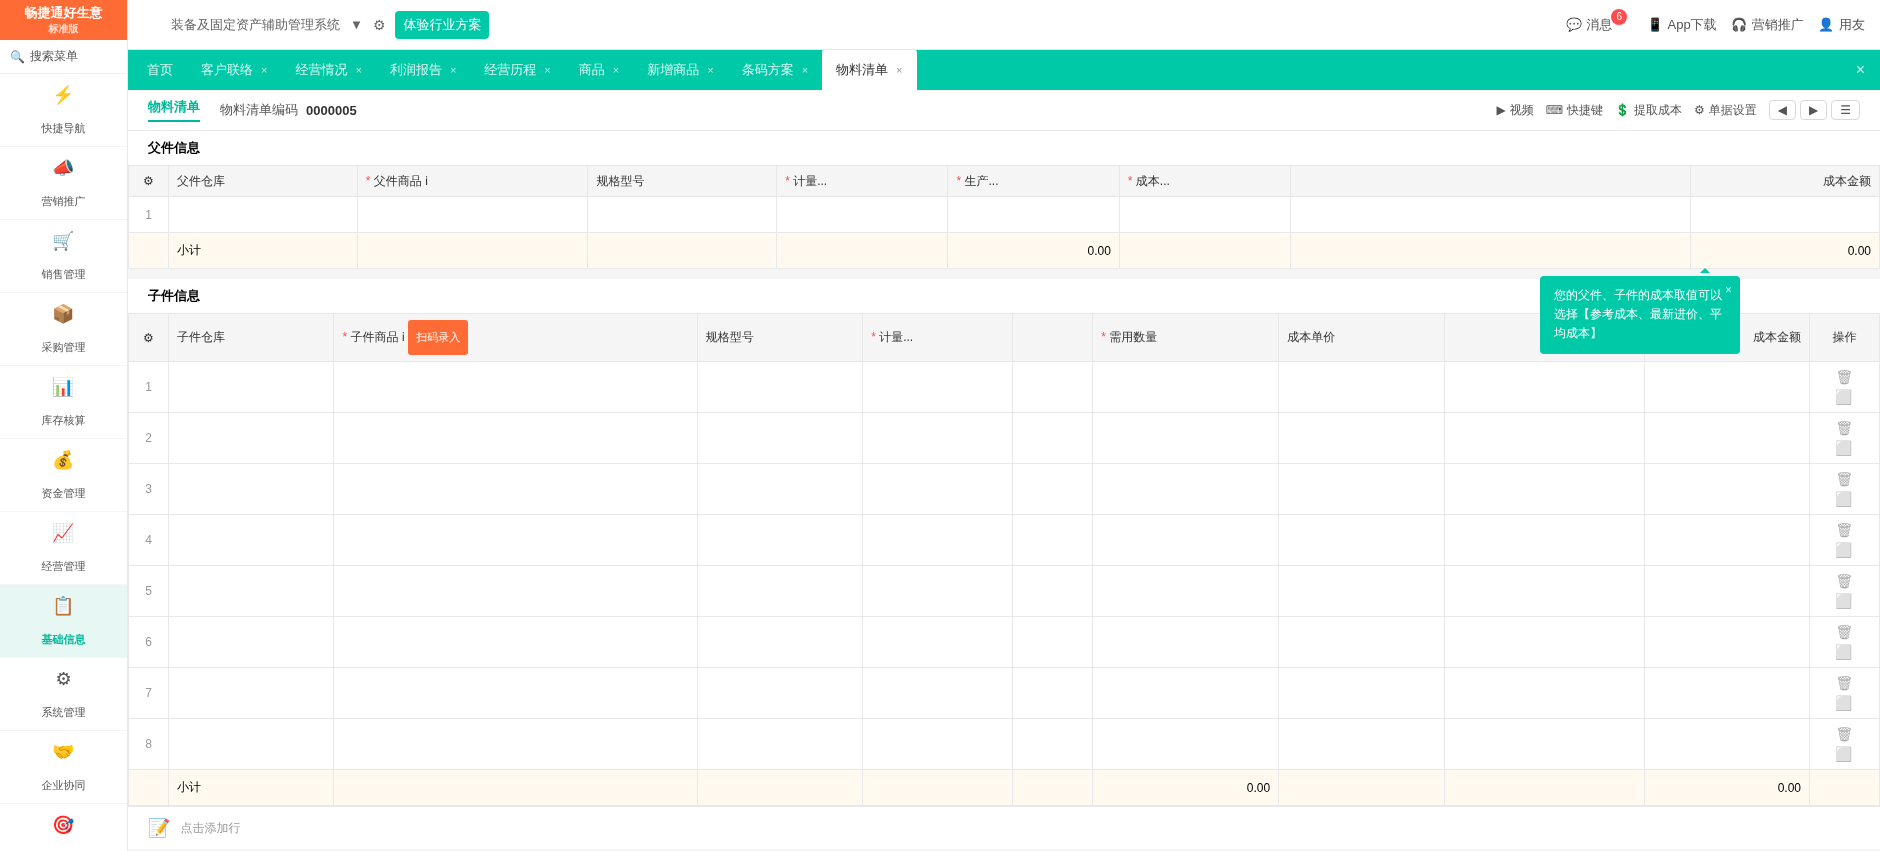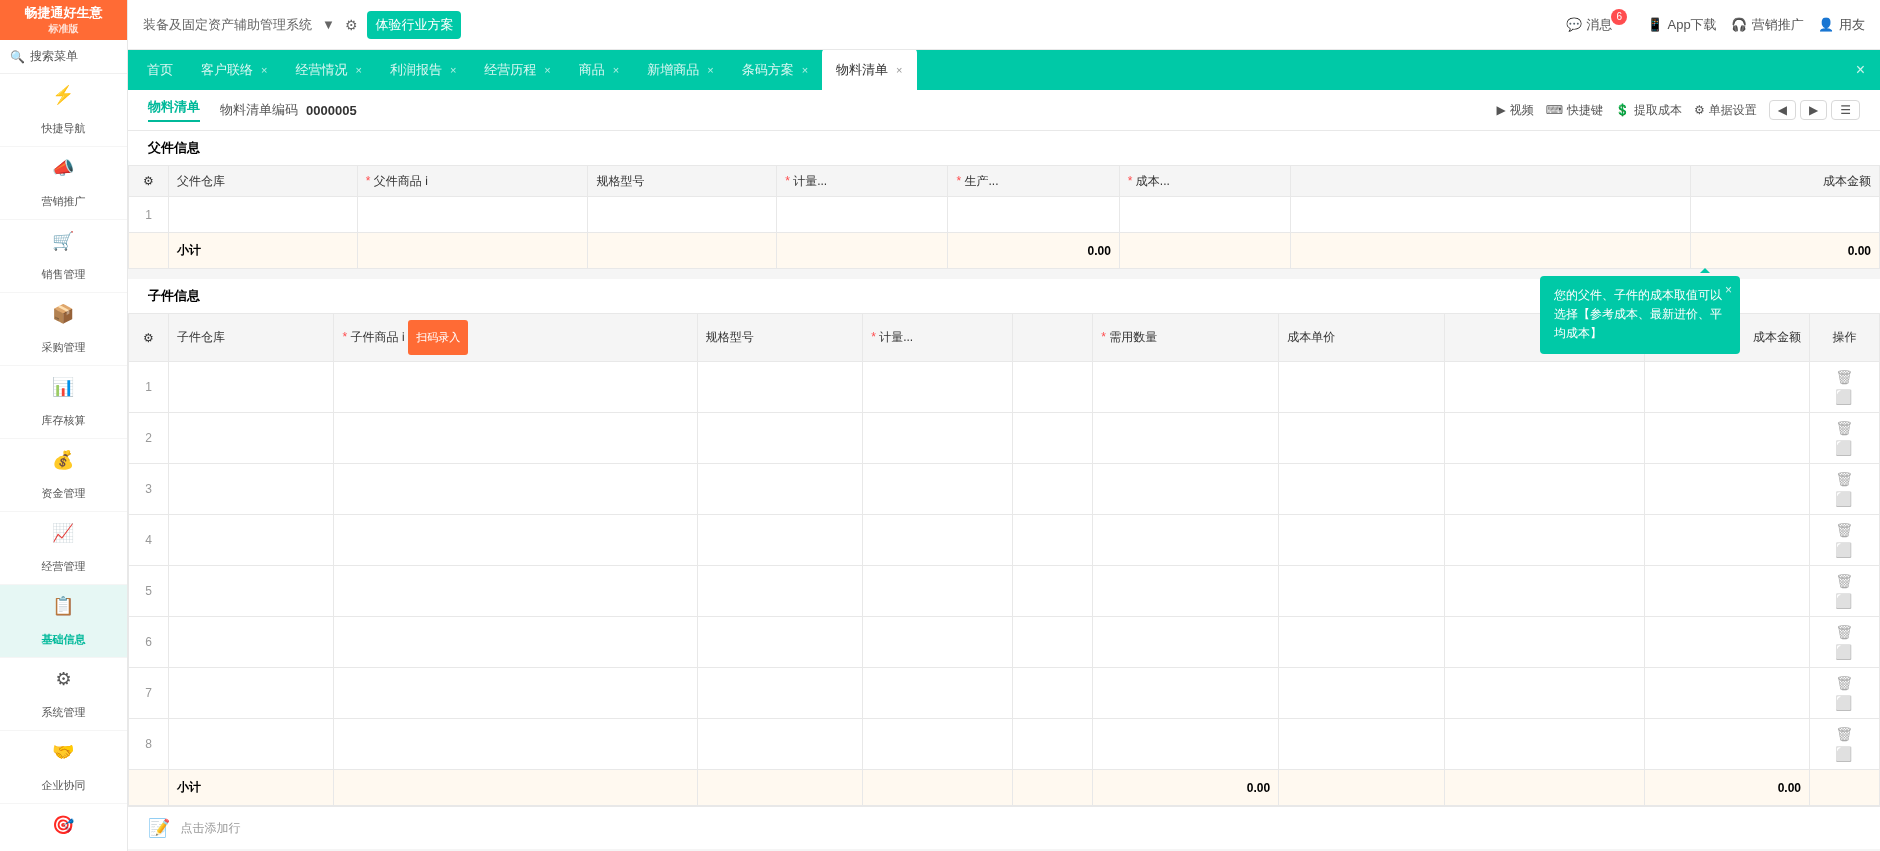--- a/index.html
+++ b/index.html
@@ -68,20 +68,21 @@
       padding: 0 15px;
       border-bottom: 1px solid #e8e8e8;
       justify-content: space-between;
     }
     .topbar-left {
       display: flex;
       align-items: center;
       gap: 10px;
       color: #333;
       font-size: 13px;
+      margin-left: 28px;
     }
     .topbar-left span { color: #666; }
     .topbar-btn {
       background: #00c9a7;
       color: white;
       border: none;
       padding: 5px 8px;
       border-radius: 4px;
       cursor: pointer;
       font-size: 13px;
@@ -217,21 +218,21 @@
     }
     .data-table th .req { color: #ff4d4f; }
     .data-table td {
       border: 1px solid #e8e8e8;
       padding: 5px 8px;
       height: 36px;
       background: #fff;
     }
     .data-table tr.subtotal td {
       background: #fff9f0;
-      font-weight: bold;
+      font-weight: normal;
     }
     .data-table td.number { text-align: right; }
     .data-table th.settings { width: 40px; text-align: center; }
     .data-table td.row-num { text-align: center; color: #999; width: 40px; }
 
     .scan-btn {
       background: #ff6b35;
       color: white;
       border: none;
       padding: 10px 8px;

